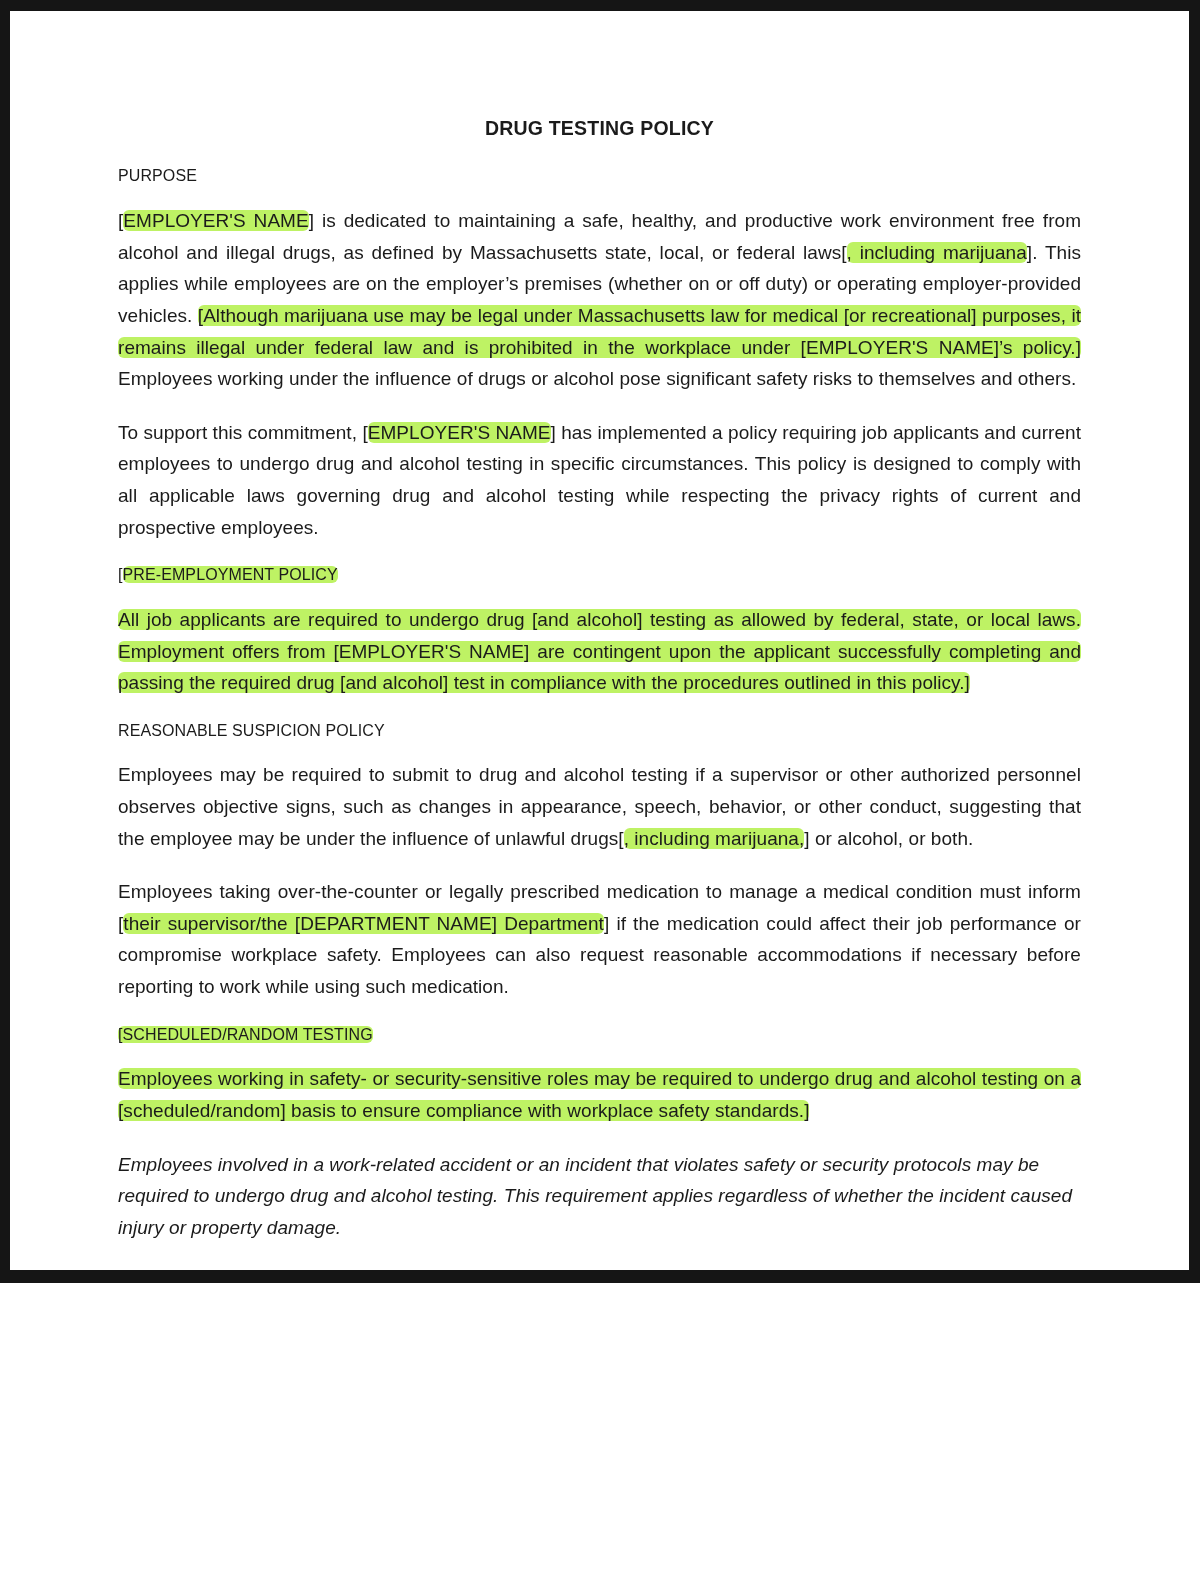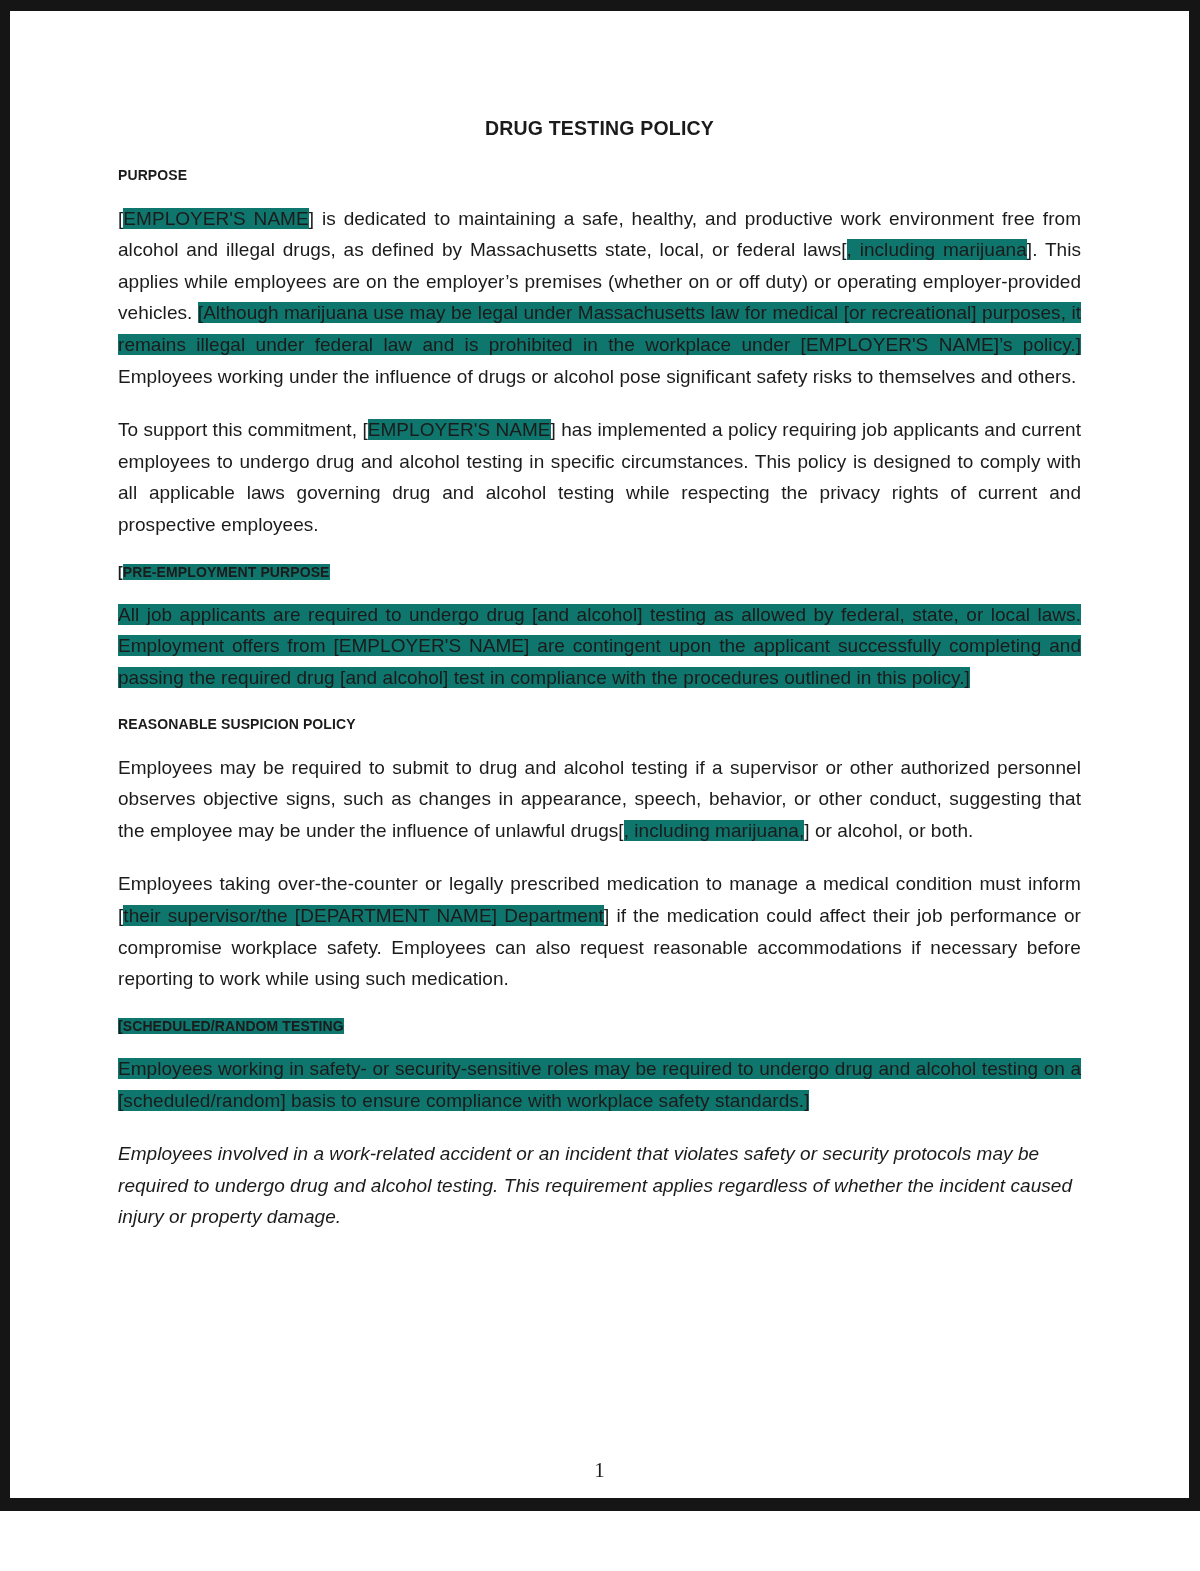--- a/index.html
+++ b/index.html
@@ -6,21 +6,21 @@
   html, body {
     margin: 0;
     padding: 0;
     background: #ffffff;
   }
   body {
     font-family: "Liberation Sans", sans-serif;
   }
   .page-canvas {
     width: 1200px;
-    height: 1511px;
+    height: 1283px;
     position: relative;
     background: #ffffff;
     box-sizing: border-box;
     overflow: hidden;
   }
   
   .page-border-top,
   .page-border-bottom,
   .page-border-left,
   .page-border-right {
@@ -52,22 +52,22 @@
     text-align: center;
     font-size: 19.5px;
     font-weight: bold;
     letter-spacing: 0.2px;
     color: #1b1b1b;
     margin: 0 0 26px 0;
     line-height: 1.25;
   }
 
   .section-heading {
-    font-size: 14px;
-    font-weight: bold;
+    font-size: 16px;
+    font-weight: normal;
     color: #1b1b1b;
     margin: 0 0 18px 0;
     line-height: 1.3;
     letter-spacing: 0.1px;
   }
 
   p.para {
     font-size: 19px;
     color: #1b1b1b;
     line-height: 31.6px;
@@ -76,22 +76,23 @@
     text-justify: inter-word;
     letter-spacing: 0.05px;
   }
   p.para.ragged {
     text-align: left;
     font-style: italic;
   }
   p.para:last-child { margin-bottom: 0; }
 
   .hl {
-    background-color: #0f766e;
+    background-color: #bef264;
     box-decoration-break: clone;
+    border-radius: 6px;
     -webkit-box-decoration-break: clone;
   }
 
   .page-number {
     position: absolute;
     left: 0;
     right: 0;
     top: 1447px;
     text-align: center;
     font-family: "Liberation Serif", serif;
@@ -114,21 +115,21 @@
     <div class="doc-body">
 
       <h1 class="doc-title">DRUG TESTING POLICY</h1>
 
       <h2 class="section-heading">PURPOSE</h2>
 
       <p class="para"><span>[</span><span class="hl">EMPLOYER'S NAME</span><span>] is dedicated to maintaining a safe, healthy, and productive work environment free from alcohol and illegal drugs, as defined by Massachusetts state, local, or federal laws[</span><span class="hl">, including marijuana</span><span>]. This applies while employees are on the employer’s premises (whether on or off duty) or operating employer-provided vehicles. </span><span class="hl">[Although marijuana use may be legal under Massachusetts law for medical [or recreational] purposes, it remains illegal under federal law and is prohibited in the workplace under [EMPLOYER'S NAME]’s policy.]</span><span> Employees working under the influence of drugs or alcohol pose significant safety risks to themselves and others.</span></p>
 
       <p class="para"><span>To support this commitment, [</span><span class="hl">EMPLOYER'S NAME</span><span>] has implemented a policy requiring job applicants and current employees to undergo drug and alcohol testing in specific circumstances. This policy is designed to comply with all applicable laws governing drug and alcohol testing while respecting the privacy rights of current and prospective employees.</span></p>
 
-      <h2 class="section-heading"><span>[</span><span class="hl">PRE-EMPLOYMENT PURPOSE</span></h2>
+      <h2 class="section-heading"><span>[</span><span class="hl">PRE-EMPLOYMENT POLICY</span></h2>
 
       <p class="para"><span class="hl">All job applicants are required to undergo drug [and alcohol] testing as allowed by federal, state, or local laws. Employment offers from [EMPLOYER'S NAME] are contingent upon the applicant successfully completing and passing the required drug [and alcohol] test in compliance with the procedures outlined in this policy.]</span></p>
 
       <h2 class="section-heading">REASONABLE SUSPICION POLICY</h2>
 
       <p class="para"><span>Employees may be required to submit to drug and alcohol testing if a supervisor or other authorized personnel observes objective signs, such as changes in appearance, speech, behavior, or other conduct, suggesting that the employee may be under the influence of unlawful drugs[</span><span class="hl">, including marijuana,</span><span>] or alcohol, or both.</span></p>
 
       <p class="para"><span>Employees taking over-the-counter or legally prescribed medication to manage a medical condition must inform [</span><span class="hl">their supervisor/the [DEPARTMENT NAME] Department</span><span>] if the medication could affect their job performance or compromise workplace safety. Employees can also request reasonable accommodations if necessary before reporting to work while using such medication.</span></p>
 
       <h2 class="section-heading"><span class="hl">[SCHEDULED/RANDOM TESTING</span></h2>

